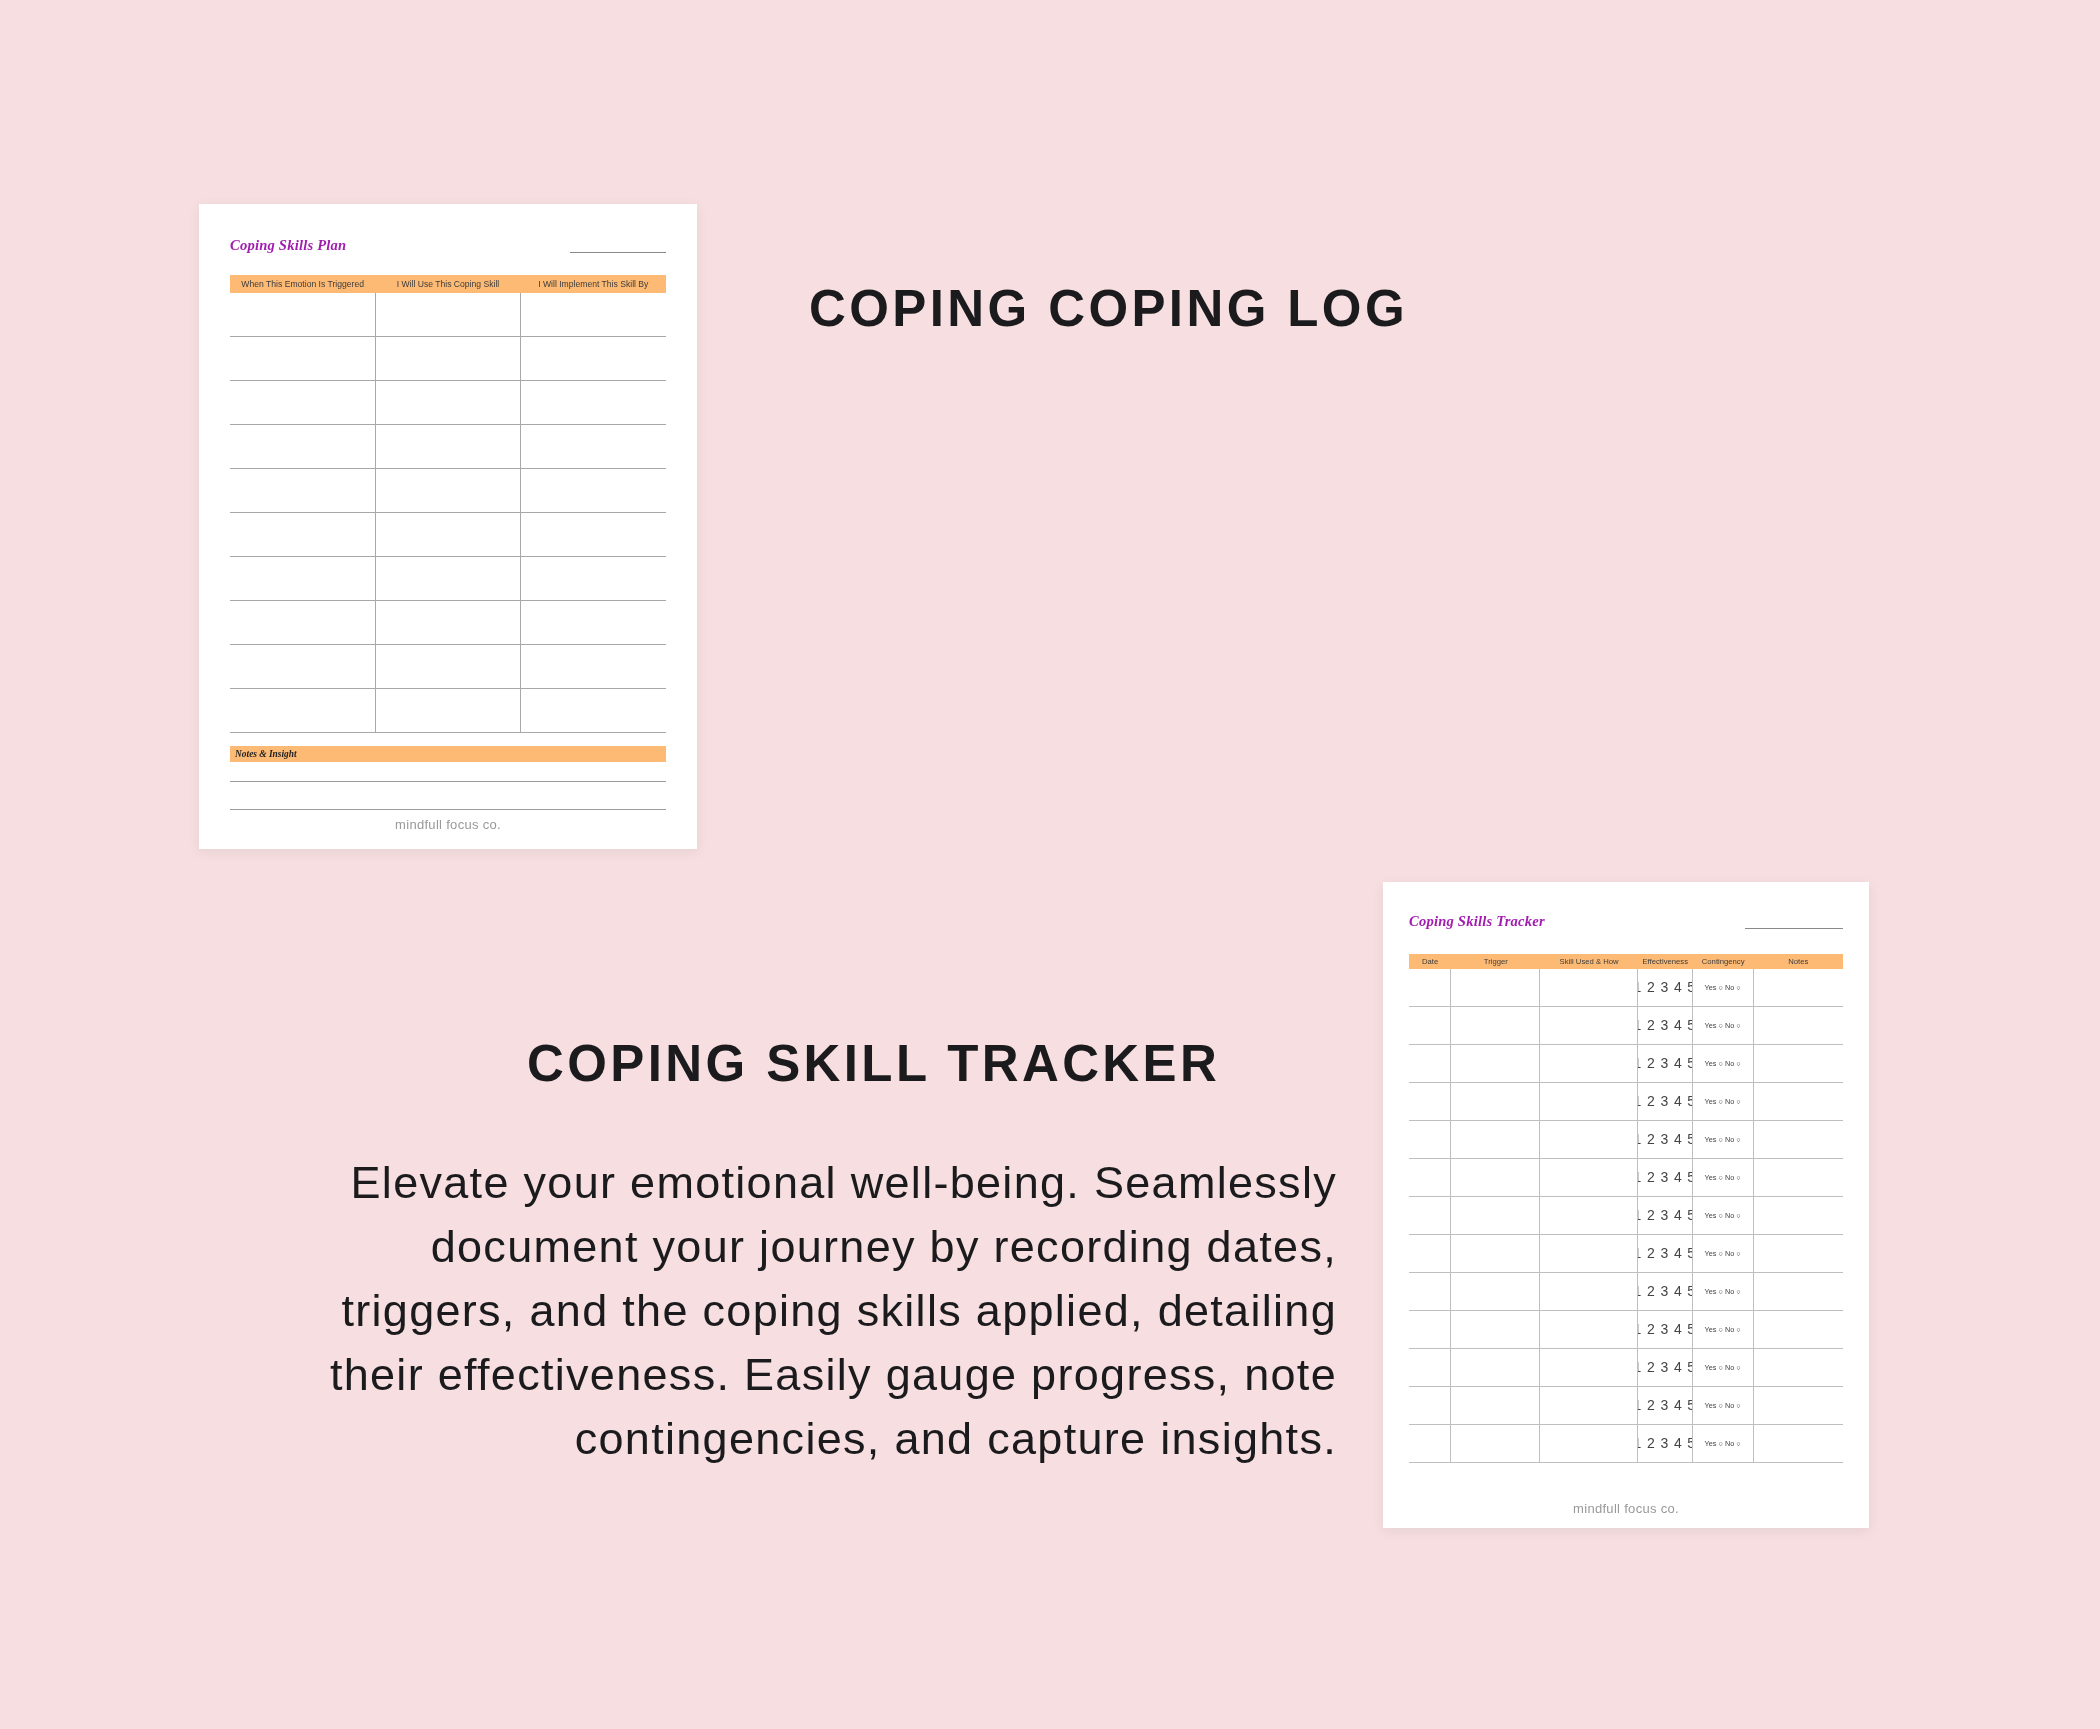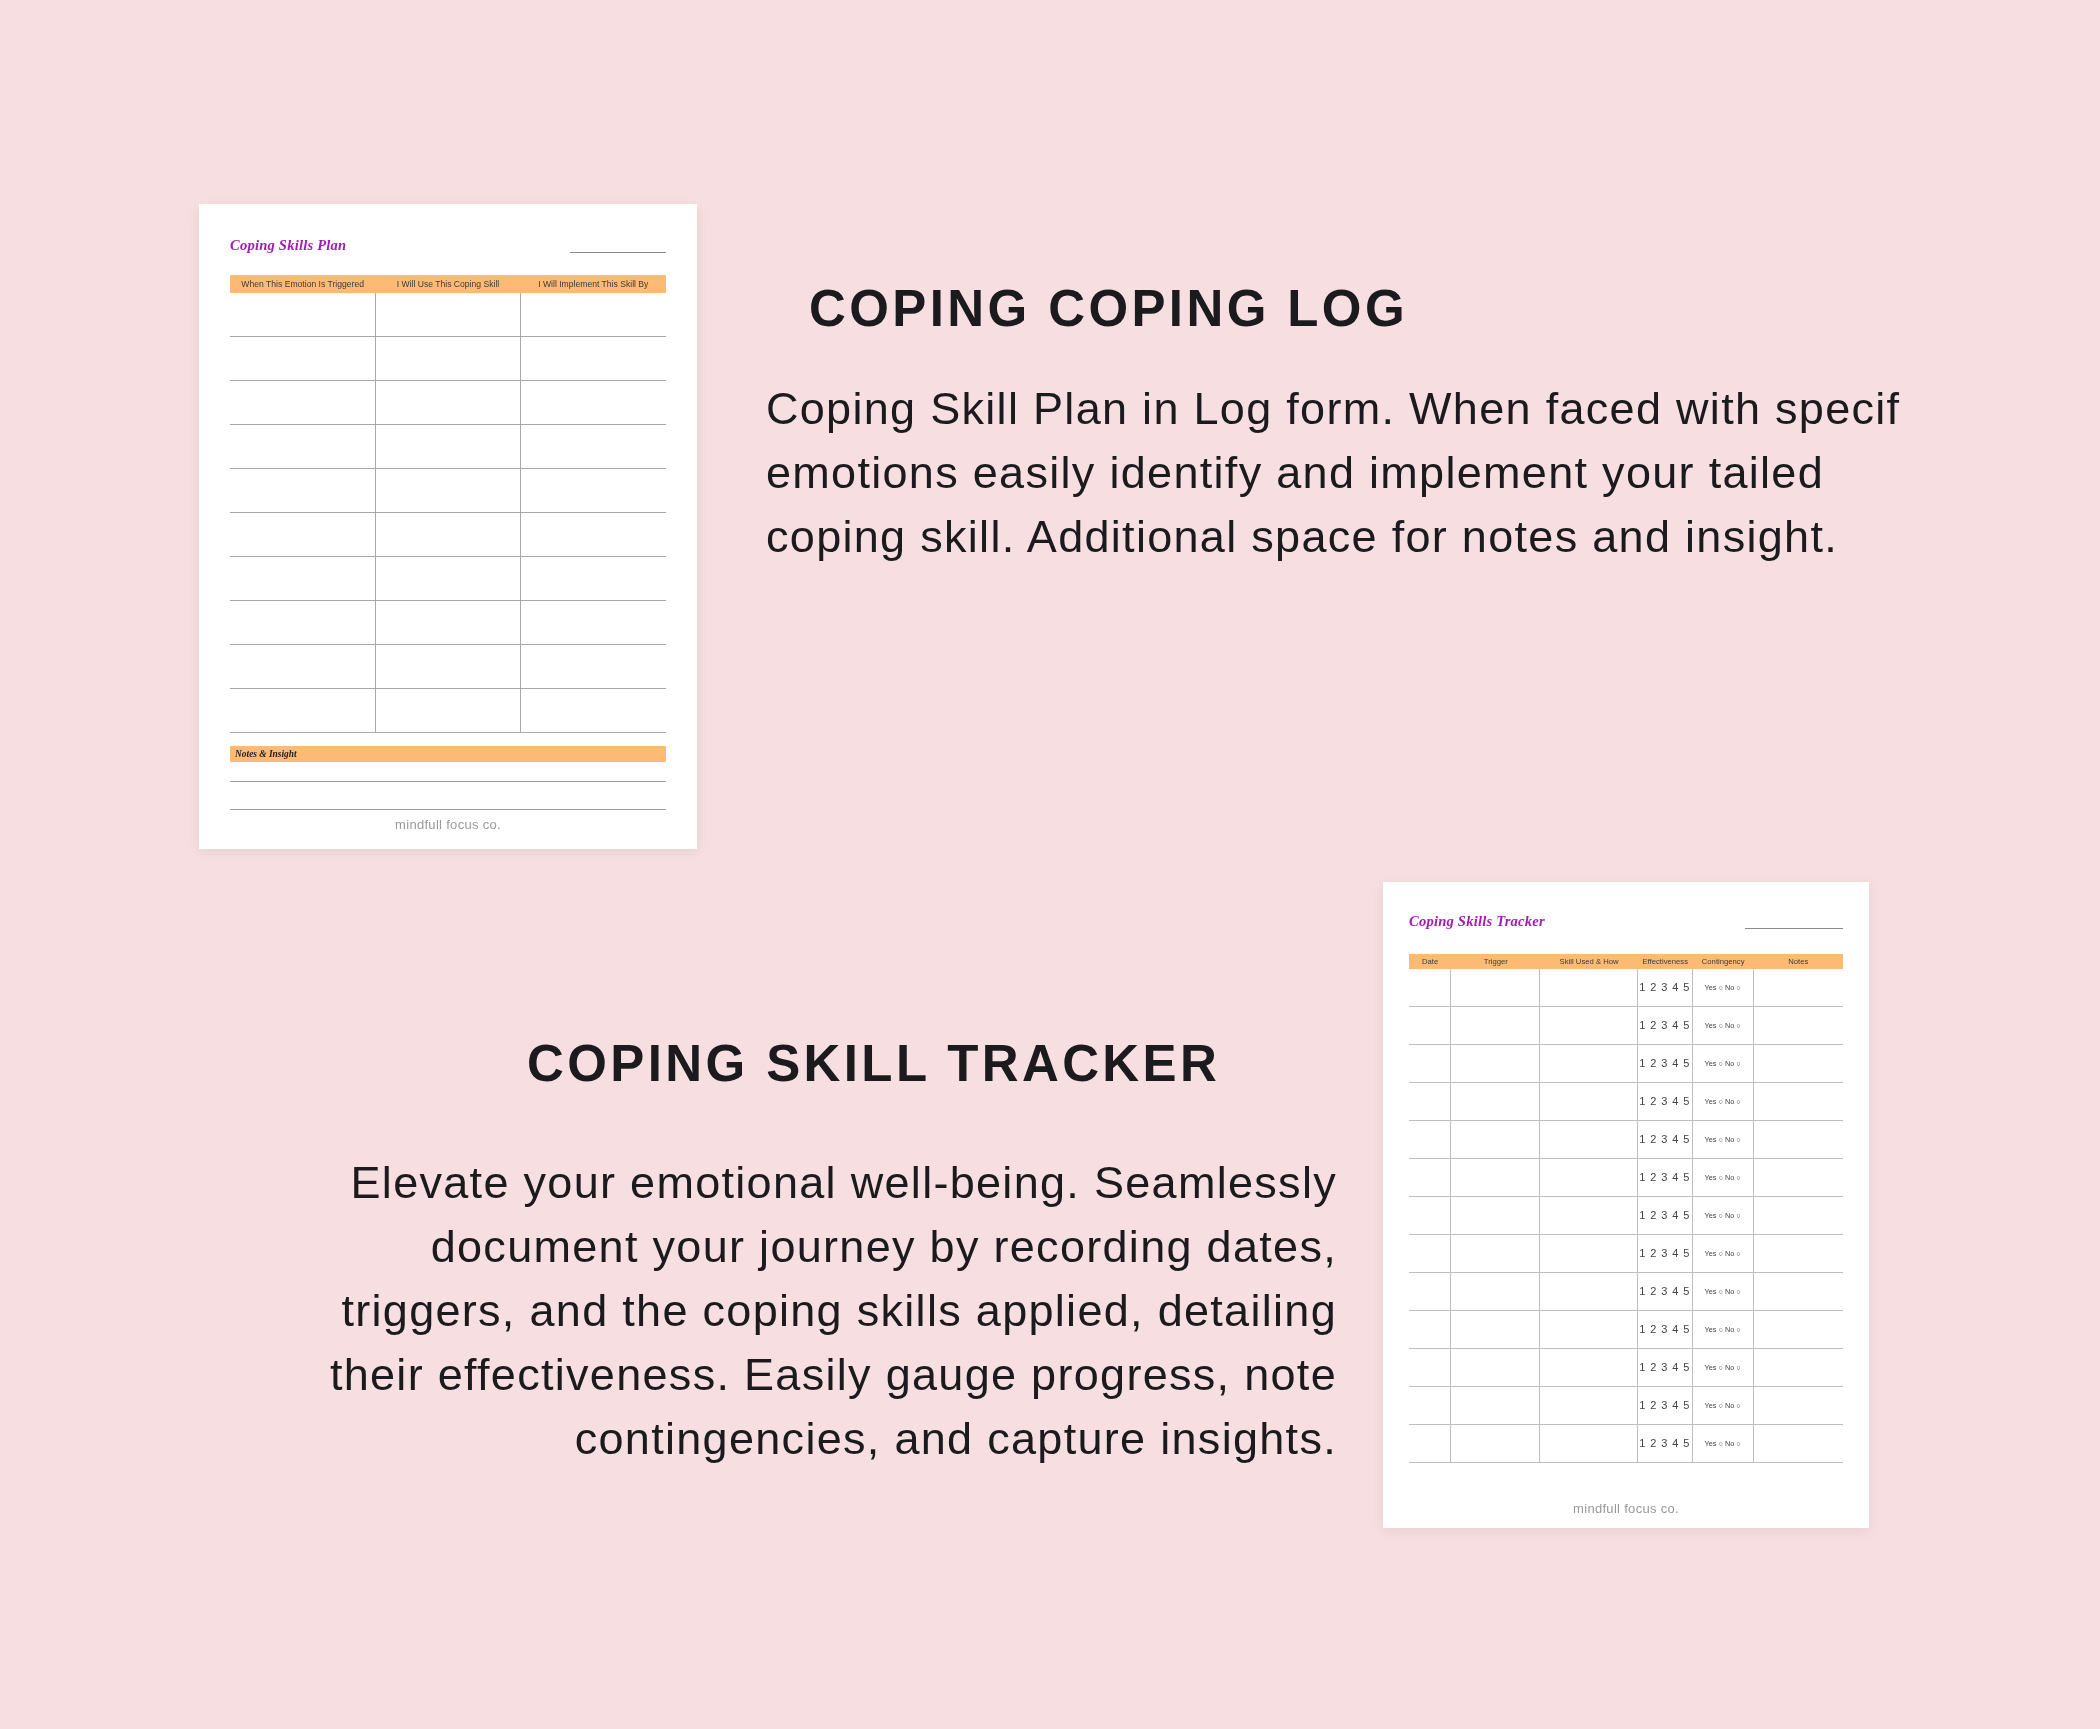--- a/index.html
+++ b/index.html
@@ -59,21 +59,21 @@
   .tracker-table { width:100%; }
   .tracker-row { display:flex; height:38px; border-bottom:0.9px solid #bfbfbf; }
   .tr-cell {
     display:flex; align-items:center; justify-content:center;
     font-size:7.7px; color:#444; white-space:nowrap; overflow:hidden;
   }
   .tracker-row .tr-cell { border-right:0.9px solid #bfbfbf; }
   .tracker-row .tr-cell:last-child { border-right:none; }
   .c0 { width:9.7%; }  .c1 { width:20.6%; } .c2 { width:22.4%; }
   .c3 { width:12.7%; } .c4 { width:14%; }   .c5 { width:20.6%; }
-  .tr-cell.c3 { font-size:11px; letter-spacing:0.9px; }
+  .tr-cell.c3 { font-size:14px; letter-spacing:0.9px; }
   .tr-cell.c4 { font-size:7.3px; }
 
   
   .heading {
     position:absolute; font-weight:700; font-size:51px;
     letter-spacing:3.4px; color:#1b1b1d; white-space:nowrap;
   }
   .log-heading     { left:809px; top:279px; }
   .tracker-heading { left:527px; top:1034px; }
   .desc {
@@ -150,21 +150,20 @@
       </div>
     <div class="bar notes-bar">
       <span class="notes-label">Notes &amp; Insight</span>
     </div>
     <div class="note-line note-line-1"></div>
     <div class="note-line note-line-2"></div>
     <div class="ws-footer">mindfull focus co.</div>
   </section>
 
   <h1 class="heading log-heading">COPING COPING LOG</h1>
-  <p class="desc log-desc">Coping Skill Plan in Log form. When faced with specif emotions easily identify and implement your tailed coping skill. Additional space for notes and insight.</p>
 
   <h1 class="heading tracker-heading">COPING SKILL TRACKER</h1>
   <p class="desc tracker-desc">Elevate your emotional well-being. Seamlessly document your journey by recording dates, triggers, and the coping skills applied, detailing their effectiveness. Easily gauge progress, note contingencies, and capture insights.</p>
 
   <section class="card tracker-card">
     <h2 class="ws-title">Coping Skills Tracker</h2>
     <div class="date-line tracker-date-line"></div>
     <div class="bar tracker-header">
         <span class="tr-col c0">Date</span>
         <span class="tr-col c1">Trigger</span>

